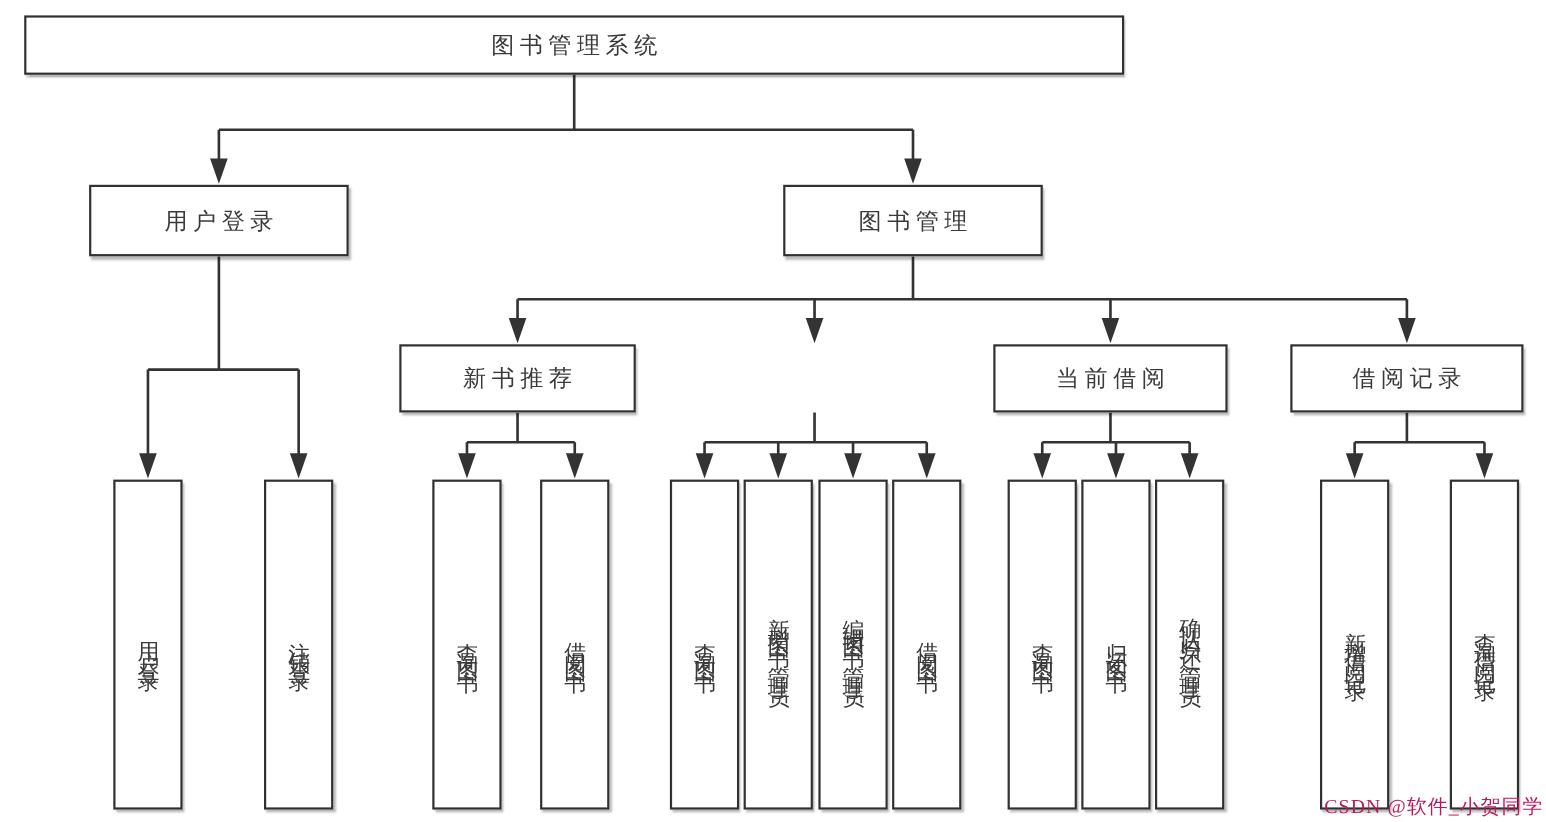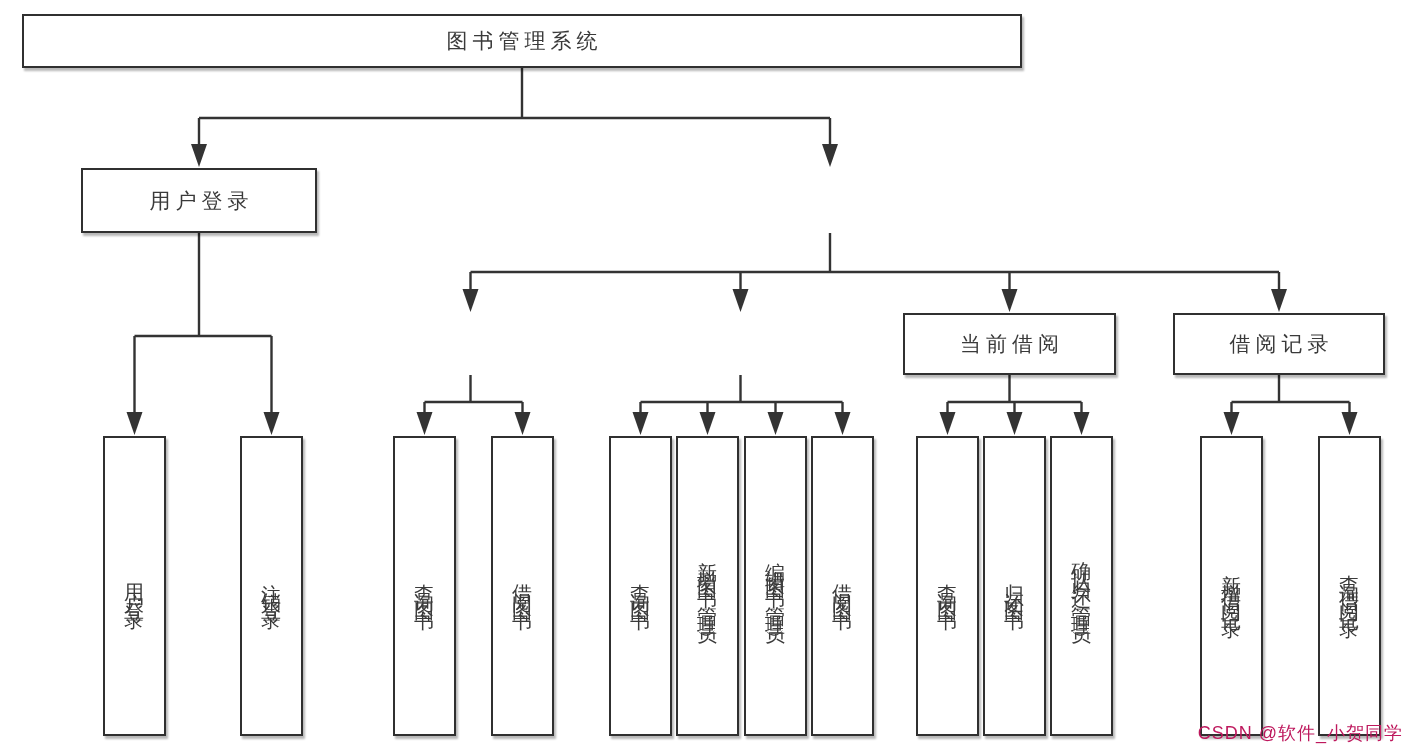--- a/index.html
+++ b/index.html
@@ -9,20 +9,21 @@
     width: 1405px;
     height: 747px;
     overflow: hidden;
     font-family: "Liberation Sans", sans-serif;
   }
   #stage {
     position: relative;
     width: 1405px;
     height: 747px;
     background: #ffffff;
+    font-family: Liberation Serif, serif;
   }
   #connectors {
     position: absolute;
     left: 0; top: 0;
     width: 1405px;
     height: 747px;
   }
   .box {
     position: absolute;
     box-sizing: border-box;
@@ -122,21 +123,27 @@
     </g>
   </svg>
 
   <div class="box" id="n-root">
     <span class="hlabel">图书管理系统</span>
   </div>
 
   <div class="box" id="n-l2a">
     <span class="hlabel">用户登录</span>
   </div>
+  <div class="box" id="n-l2b">
+    <span class="hlabel">图书管理</span>
+  </div>
 
+  <div class="box" id="n-l3a">
+    <span class="hlabel">新书推荐</span>
+  </div>
   <div class="box" id="n-l3c">
     <span class="hlabel">当前借阅</span>
   </div>
   <div class="box" id="n-l3d">
     <span class="hlabel">借阅记录</span>
   </div>
 
   <div class="box leaf vbox" id="n4a">
     <span class="vlabel">用户登录</span>
   </div>

